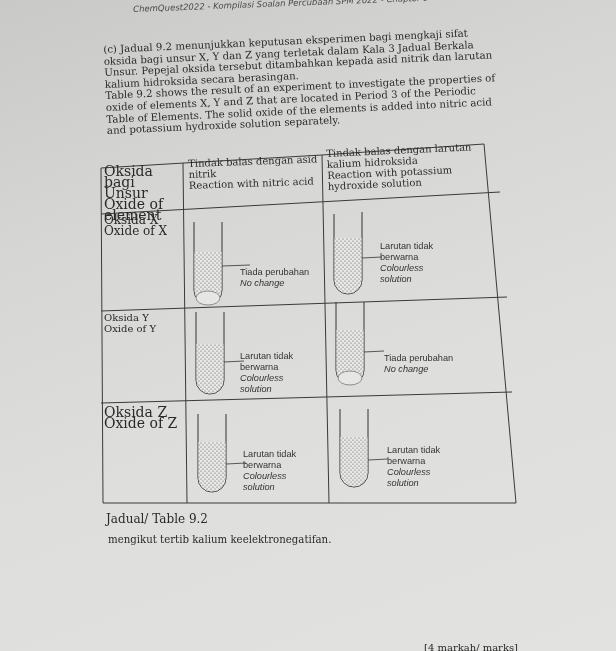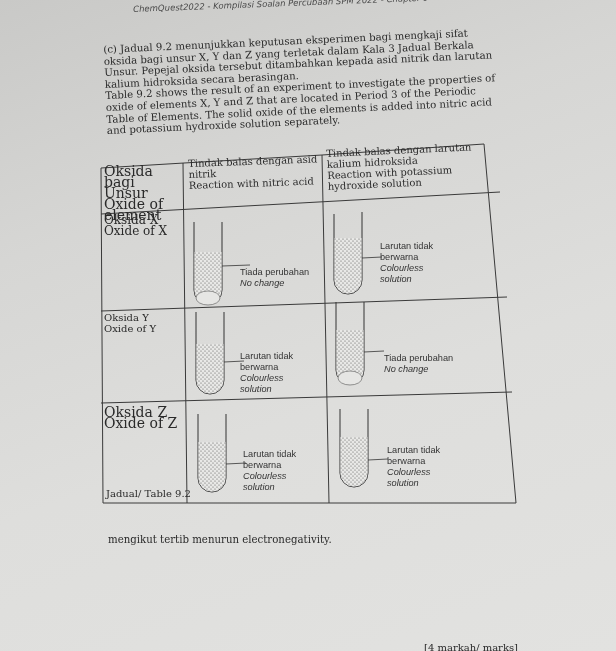--- a/index.html
+++ b/index.html
@@ -37,21 +37,21 @@
       position: absolute; left: 108px; top: 534px; width: 400px;
       font-size: 10.2px; line-height: 11.8px;
     }
     .footer-q p { margin: 0; }
     .marks {
       position: absolute; left: 424px; top: 601px;
       font-size: 10px;
       margin-top: 41px;
     }
     .caption {
-      position: absolute; left: 106px; top: 488px; font-size: 10px;
+      position: absolute; left: 106px; top: 512px; font-size: 12px;
     }
   </style>
 </head>
 <body>
 
 <div class="page">
 
   <div class="header">ChemQuest2022 - Kompilasi Soalan Percubaan SPM 2022 - Chapter 9</div>
 
   <div class="intro">
@@ -209,17 +209,17 @@
       <div>Larutan tidak</div>
       <div>berwarna</div>
       <div class="it">Colourless</div>
       <div class="it">solution</div>
     </div>
   </div>
 
   <div class="caption">Jadual/ Table 9.2</div>
 
   <div class="footer-q">
-    <p>mengikut tertib menurun electronegativity.</p>
+    <p>mengikut tertib kalium keelektronegatifan.</p>
   </div>
 
   <div class="marks">[4 markah/ marks]</div>
 </div>
 
 </body></html>

